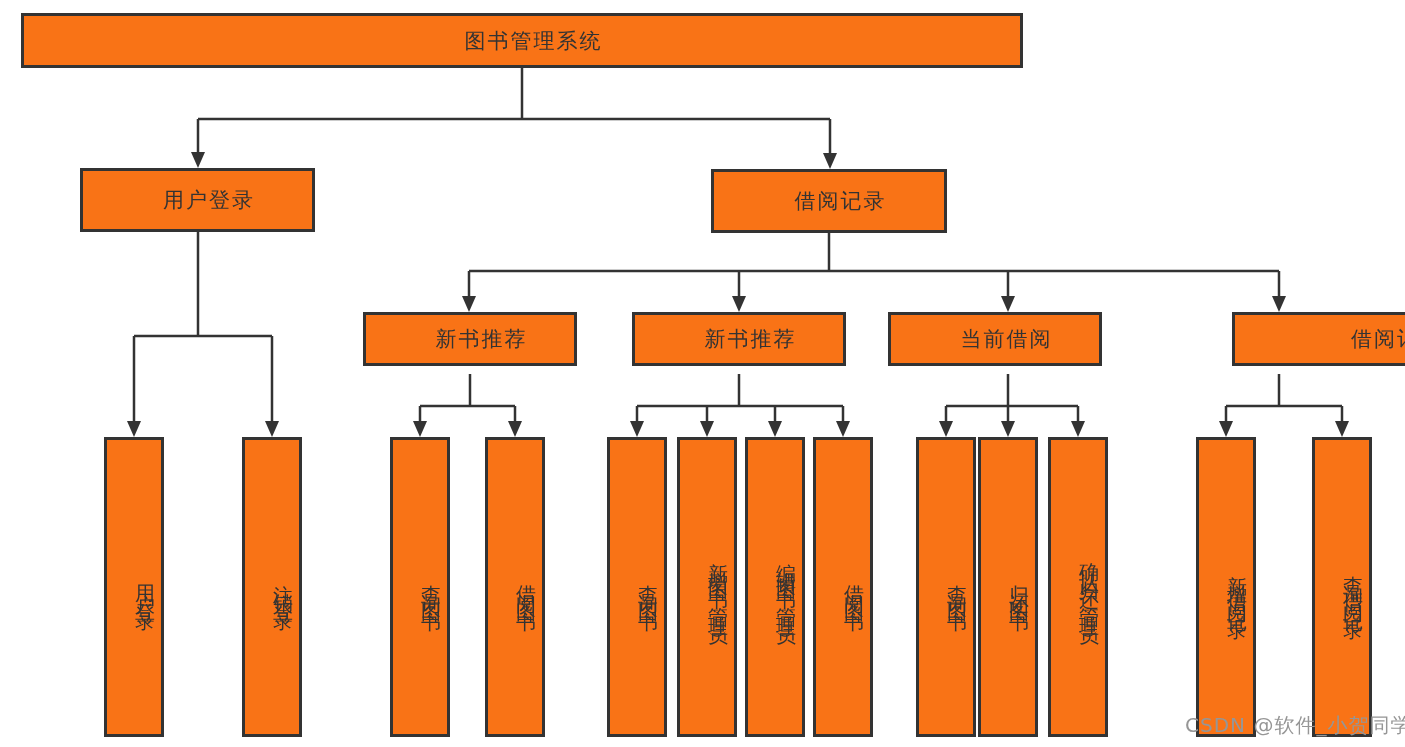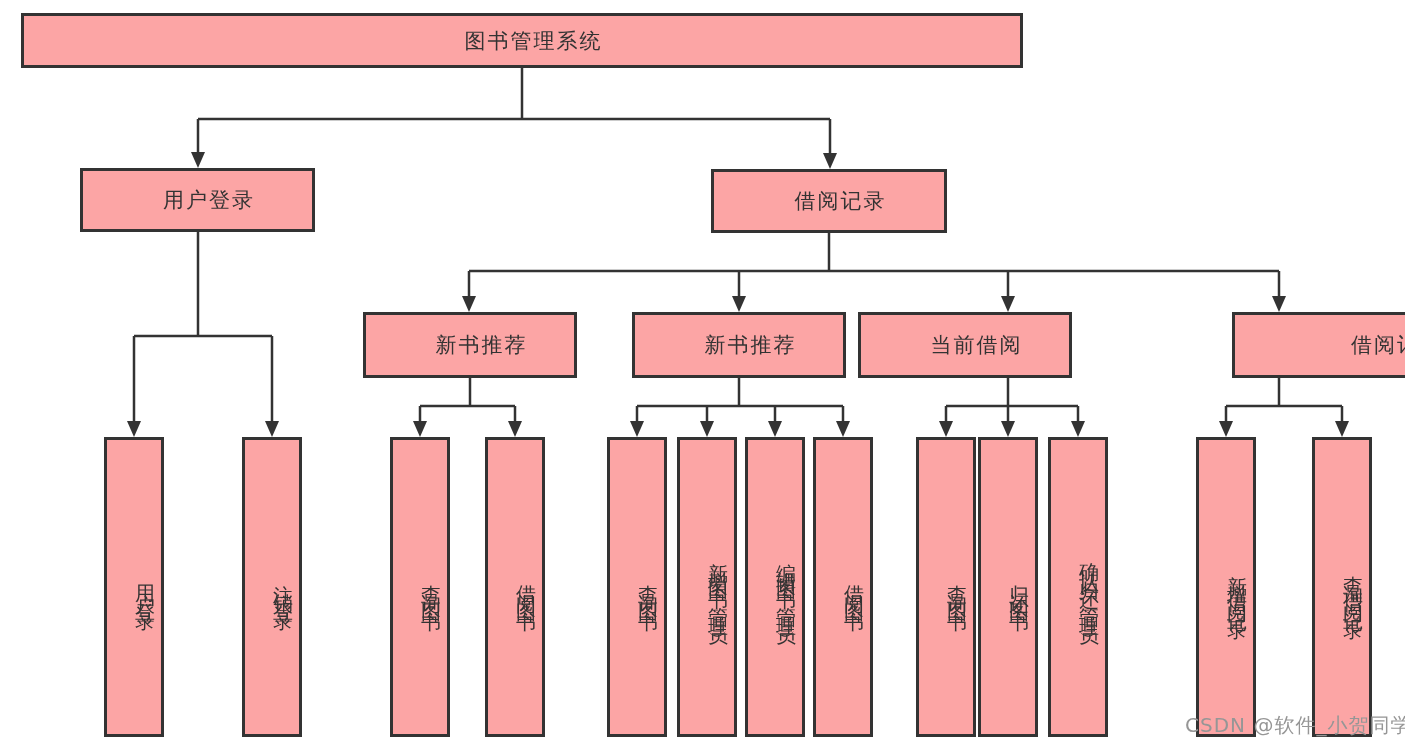--- a/index.html
+++ b/index.html
@@ -8,36 +8,36 @@
     width: 1405px; height: 747px;
     position: relative;
     font-family: "DejaVu Sans", "Liberation Sans", sans-serif;
     overflow: hidden;
     color: #333333;
   }
   .canvas { position: absolute; left: 0; top: 0; width: 1405px; height: 747px; background: #ffffff; }
   svg.connectors { position: absolute; left: 0; top: 0; z-index: 0; }
   .box {
     position: absolute;
-    background: #fca5a5;
+    background: #f97316;
     border: 3px solid #333333;
     display: flex;
     align-items: center;
     justify-content: center;
     z-index: 1;
     color: #333333;
     padding-left: 23px;
   }
   .box .lbl { font-size: 21px; letter-spacing: 2px; white-space: nowrap; }
   
   .h-root  { left: 21px;   top: 13px;  width: 1002px; height: 55px; }
   .h-l2a   { left: 80px;   top: 168px; width: 235px;  height: 64px; }
   .h-l2b   { left: 711px;  top: 169px; width: 236px;  height: 64px; }
-  .h-l3    { top: 312px; width: 214px; height: 66px; }
-  .l3-1 { left: 363px; }  .l3-2 { left: 632px; }  .l3-3 { left: 858px; }  .l3-4 { left: 1232px; justify-content: flex-end; }
+  .h-l3    { top: 312px; width: 214px; height: 54px; }
+  .l3-1 { left: 363px; }  .l3-2 { left: 632px; }  .l3-3 { left: 888px; }  .l3-4 { left: 1232px; justify-content: flex-end; }
   
   .leaf { top: 437px; width: 60px; height: 300px; }
   .leaf .lbl {
     writing-mode: vertical-rl;
     text-orientation: mixed;
     font-size: 20px;
     letter-spacing: 9px;
     line-height: 1;
     white-space: nowrap;
   }

